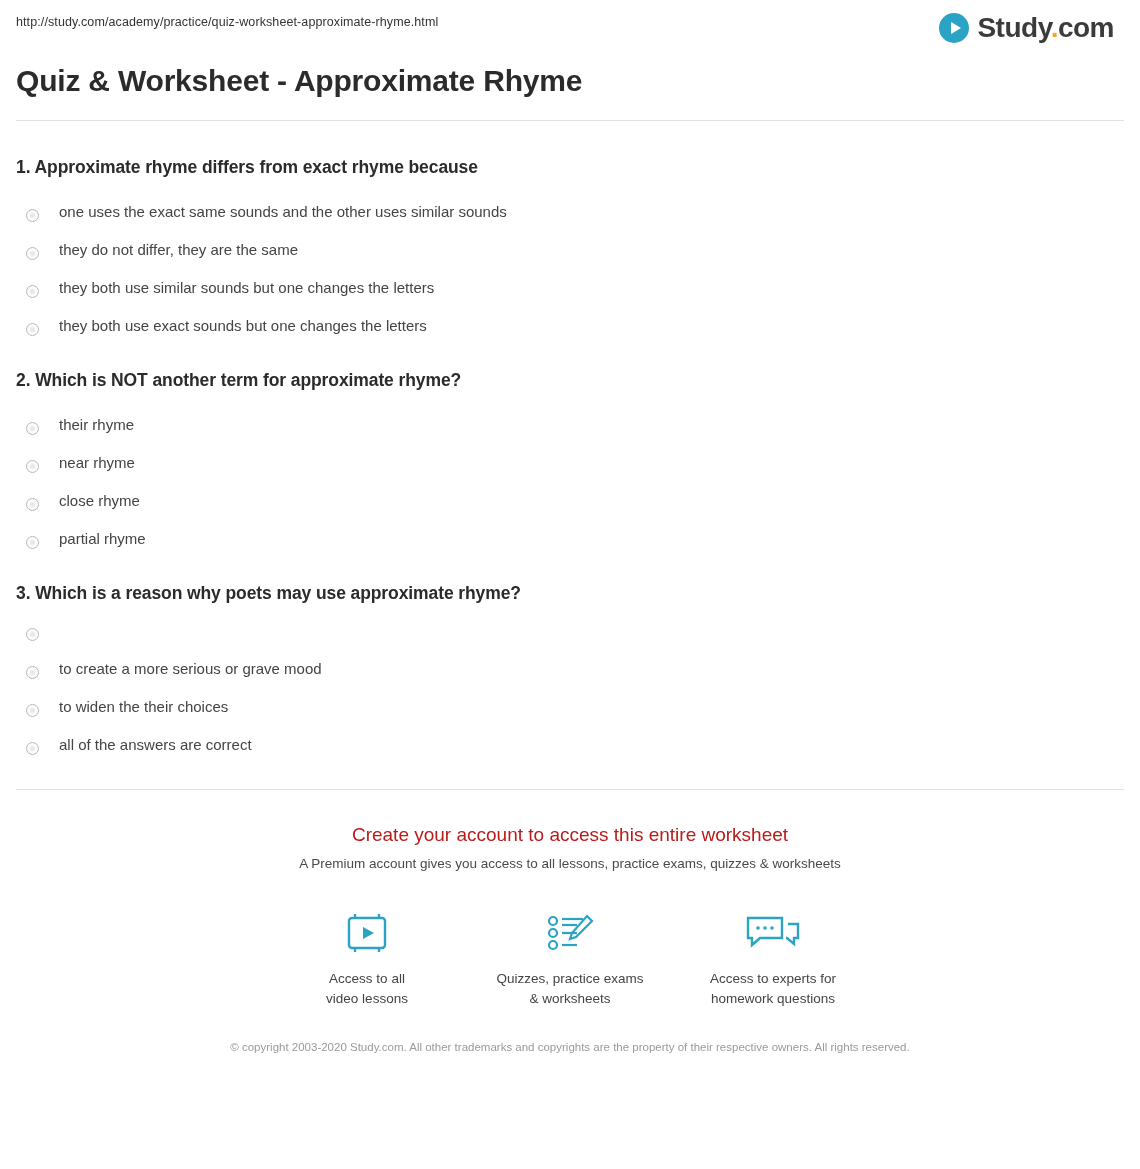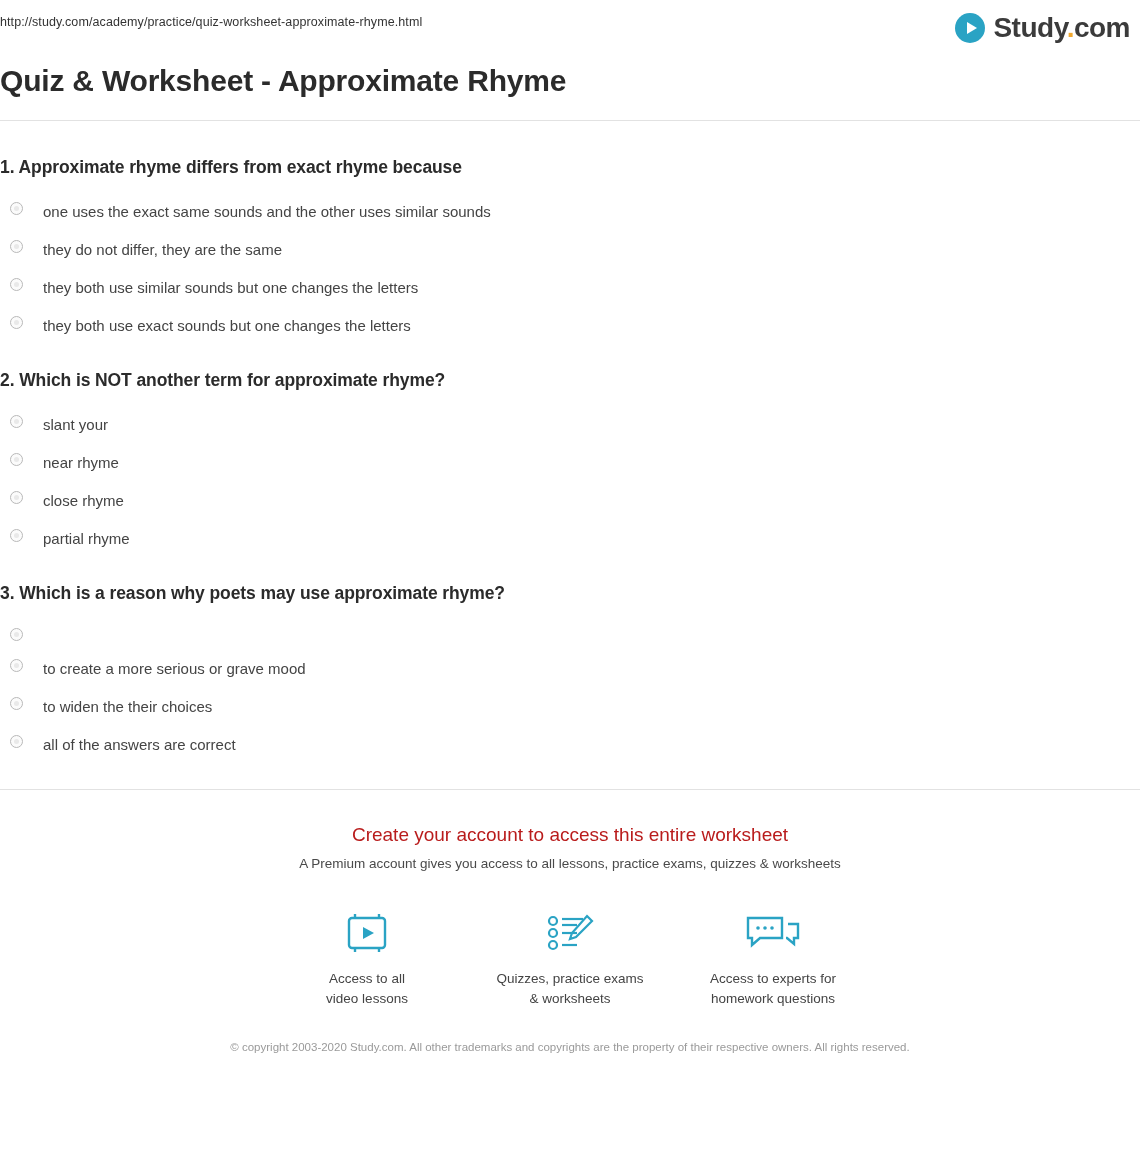--- a/index.html
+++ b/index.html
@@ -10,21 +10,21 @@
   }
   body {
     width: 1140px;
     height: 1169px;
     font-family: "Liberation Sans", sans-serif;
     color: #333333;
     position: relative;
   }
   .page {
     width: 1140px;
-    padding: 0 0;
+    padding: 0 16px;
   }
 
   
   .header {
     display: flex;
     align-items: flex-start;
     justify-content: space-between;
     padding-top: 12px;
     min-height: 46px;
   }
@@ -87,21 +87,21 @@
   .question { margin-bottom: 6px; }
   .q-text {
     font-size: 17.5px;
     font-weight: bold;
     color: #2b2b2b;
     margin: 28px 0 18px 0;
     letter-spacing: -0.1px;
   }
   .choice {
     display: flex;
-    align-items: flex-start;
+    align-items: flex-end;
     padding: 6px 0 6px 0;
     margin-bottom: 6px;
   }
   .radio {
     width: 13px;
     height: 13px;
     border-radius: 50%;
     border: 1px solid #b9b9b9;
     background: #fbfbfb;
     margin: 0 20px 0 10px;
@@ -211,21 +211,21 @@
       <div class="choice">
         <span class="radio"></span>
         <span class="choice-label">they both use exact sounds but one changes the letters</span>
       </div>
     </div>
 
     <div class="question">
       <div class="q-text">2. Which is NOT another term for approximate rhyme?</div>
       <div class="choice">
         <span class="radio"></span>
-        <span class="choice-label">slant your</span>
+        <span class="choice-label">their rhyme</span>
       </div>
       <div class="choice">
         <span class="radio"></span>
         <span class="choice-label">near rhyme</span>
       </div>
       <div class="choice">
         <span class="radio"></span>
         <span class="choice-label">close rhyme</span>
       </div>
       <div class="choice">

